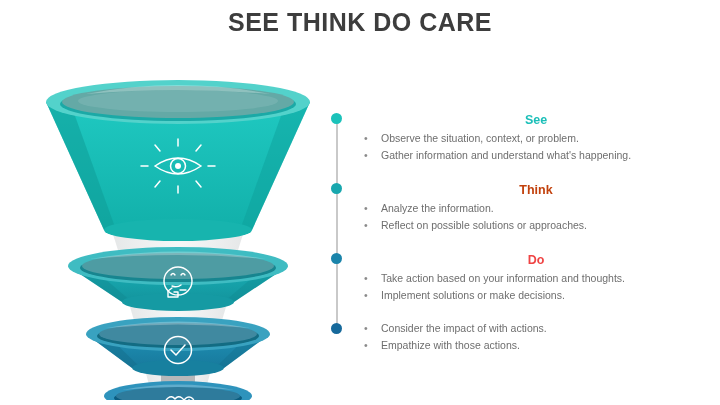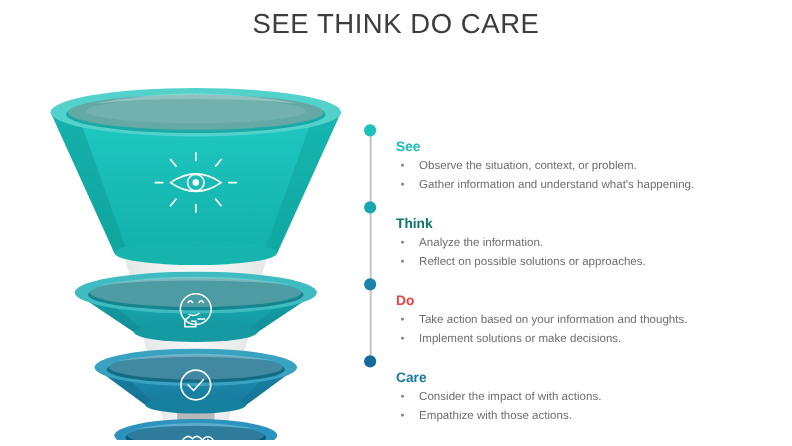--- a/index.html
+++ b/index.html
@@ -24,21 +24,21 @@
   }
 
   
   #page-title {
     position: absolute;
     left: 0;
     top: 8px;
     width: 720px;
     text-align: center;
     font-size: 25px;
-    font-weight: normal;
+    font-weight: bold;
     color: #3d3d3d;
     letter-spacing: 0.5px;
     font-family: "Liberation Sans", sans-serif;
   }
 
   
   #funnel-graphic {
     position: absolute;
     left: 28px;
     top: 78px;
@@ -68,23 +68,24 @@
 
   
   .step-block {
     position: absolute;
     left: 360px;
     width: 352px;
   }
   .step-heading {
     font-size: 12.5px;
     font-weight: bold;
-    margin: 16px 0 3px 0;
+    margin: 3px 0 3px 0;
     line-height: 14px;
     font-family: "Liberation Sans", sans-serif;
+    text-align: center;
   }
   .step-bullets {
     list-style: none;
     margin: 0;
     padding: 0;
   }
   .step-bullets li {
     position: relative;
     padding-left: 21px;
     font-size: 10.5px;
@@ -250,21 +251,21 @@
         <span>Observe the situation, context, or problem.</span>
       </li>
       <li>
         <span class="bullet-mark">•</span>
         <span>Gather information and understand what's happening.</span>
       </li>
     </ul>
   </div>
 
   <div class="step-block" style="top:180px;">
-    <div class="step-heading" style="color:#0f766e;">Think</div>
+    <div class="step-heading" style="color:#c2410c;">Think</div>
     <ul class="step-bullets">
       <li>
         <span class="bullet-mark">•</span>
         <span>Analyze the information.</span>
       </li>
       <li>
         <span class="bullet-mark">•</span>
         <span>Reflect on possible solutions or approaches.</span>
       </li>
     </ul>
@@ -278,21 +279,20 @@
         <span>Take action based on your information and thoughts.</span>
       </li>
       <li>
         <span class="bullet-mark">•</span>
         <span>Implement solutions or make decisions.</span>
       </li>
     </ul>
   </div>
 
   <div class="step-block" style="top:320px;">
-    <div class="step-heading" style="color:#1B7BA5;">Care</div>
     <ul class="step-bullets">
       <li>
         <span class="bullet-mark">•</span>
         <span>Consider the impact of with actions.</span>
       </li>
       <li>
         <span class="bullet-mark">•</span>
         <span>Empathize with those actions.</span>
       </li>
     </ul>

